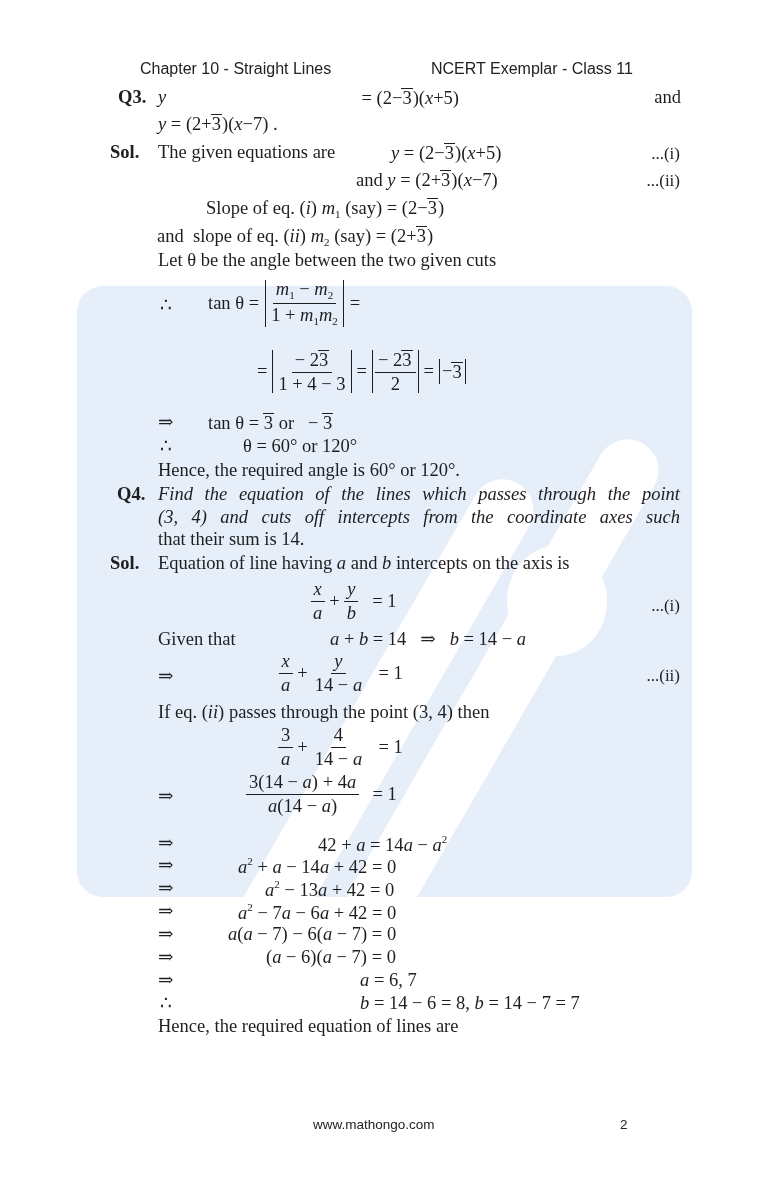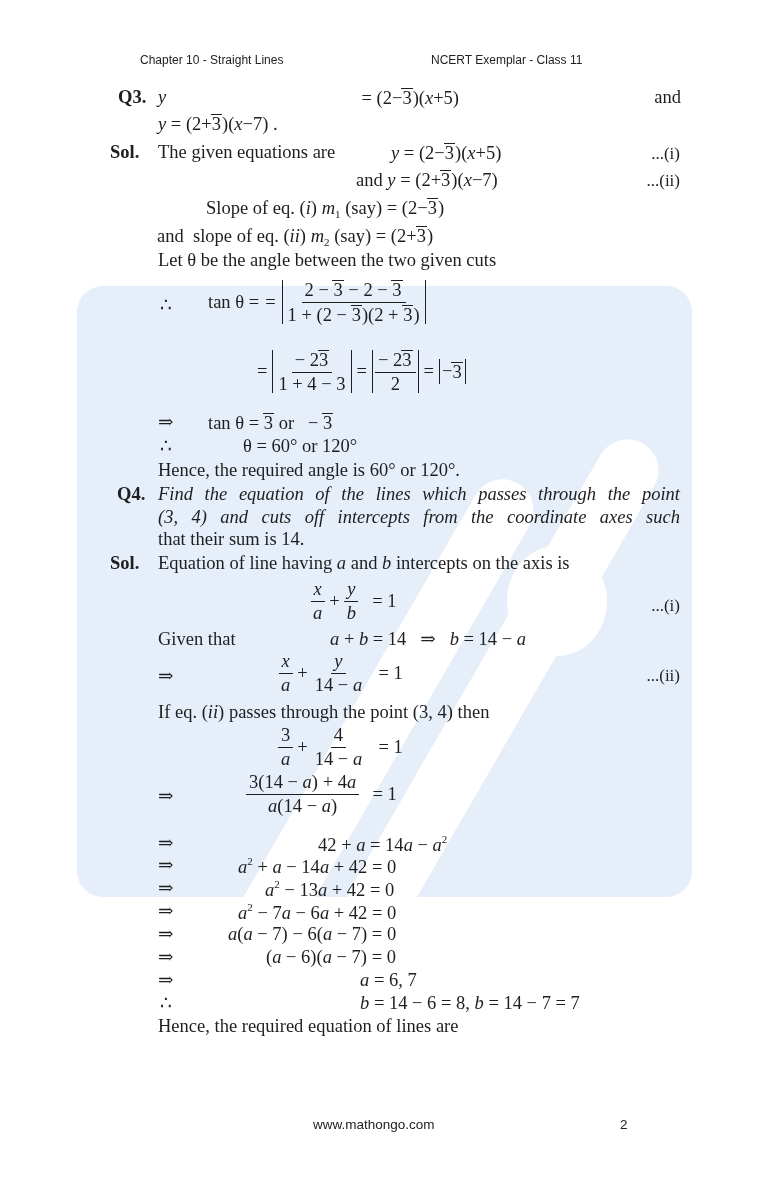--- a/index.html
+++ b/index.html
@@ -1,18 +1,18 @@
 <!DOCTYPE html>
 <html><head>
 <meta charset="utf-8">
 <style>
   html, body { margin:0; padding:0; background:#ffffff; }
   body { width:768px; height:1187px; position:relative; overflow:hidden;
          font-family:"Liberation Serif","DejaVu Serif",serif; color:#1e1e1e; }
-  .hdr { position:absolute; top:53px; font-family:"Liberation Sans","DejaVu Sans",sans-serif; font-size:12px; color:#222; }
+  .hdr { position:absolute; top:60px; font-family:"Liberation Sans","DejaVu Sans",sans-serif; font-size:16px; color:#222; }
   .ftr { position:absolute; top:1117px; font-family:"Liberation Sans","DejaVu Sans",sans-serif; font-size:13.5px; color:#222;text-align:center; }
   .wm { position:absolute; left:77px; top:286px; width:615px; height:611px; background:#e6eefa; border-radius:26px; overflow:hidden; }
   .wm .stroke { position:absolute; background:#ffffff; border-radius:40px; transform:rotate(30deg); }
   .wm .dot { position:absolute; background:#ffffff; border-radius:50%; }
   .t { position:absolute; font-size:18.5px; white-space:nowrap; line-height:1; }
   .b { font-weight:bold; }
   .i { font-style:italic; }
   .sub { font-size:11px; vertical-align:-4px; }
   .sup { font-size:11px; vertical-align:8px; }
   .sq { display:inline-block; border-top:1px solid #1e1e1e; padding:0 1px; margin-left:-1px; }
@@ -54,27 +54,27 @@
   <div class="t" style="left:356px;top:170px">and <i>y</i> = (2+<span class="sq">3</span>)(<i>x</i>−7)</div>
   <div class="eqno t" style="top:172px">...(ii)</div>
 
   <div class="t" style="left:206px;top:198px">Slope of eq. (<i>i</i>) <i>m</i><span class="sub">1</span> (say) = (2−<span class="sq">3</span>)</div>
   <div class="t" style="left:157px;top:226px">and&nbsp; slope of eq. (<i>ii</i>) <i>m</i><span class="sub">2</span> (say) = (2+<span class="sq">3</span>)</div>
   <div class="t" style="left:158px;top:251px">Let θ be the angle between the two given cuts</div>
 
   <div class="t" style="left:160px;top:296px">∴</div>
   <div class="t" style="left:208px;top:280px;display:flex;align-items:center;gap:6px">
     <span>tan θ =</span>
-    <span>=</span>
     <span class="abs">
         <span class="frac">
-          <span class="n">2 − <span class="sq">3</span> − 2 − <span class="sq">3</span></span>
-          <span class="d">1 + (2 − <span class="sq">3</span>)(2 + <span class="sq">3</span>)</span>
+          <span class="n"><i>m</i><span class="sub">1</span> − <i>m</i><span class="sub">2</span></span>
+          <span class="d">1 + <i>m</i><span class="sub">1</span><i>m</i><span class="sub">2</span></span>
         </span>
       </span>
+    <span>=</span>
   </div>
 
   <div class="t" style="left:257px;top:350px;display:flex;align-items:center;gap:5px">
     <span>=</span>
     <span class="abs">
         <span class="frac">
           <span class="n">− 2<span class="sq">3</span></span>
           <span class="d">1 + 4 − 3</span>
         </span>
       </span>

